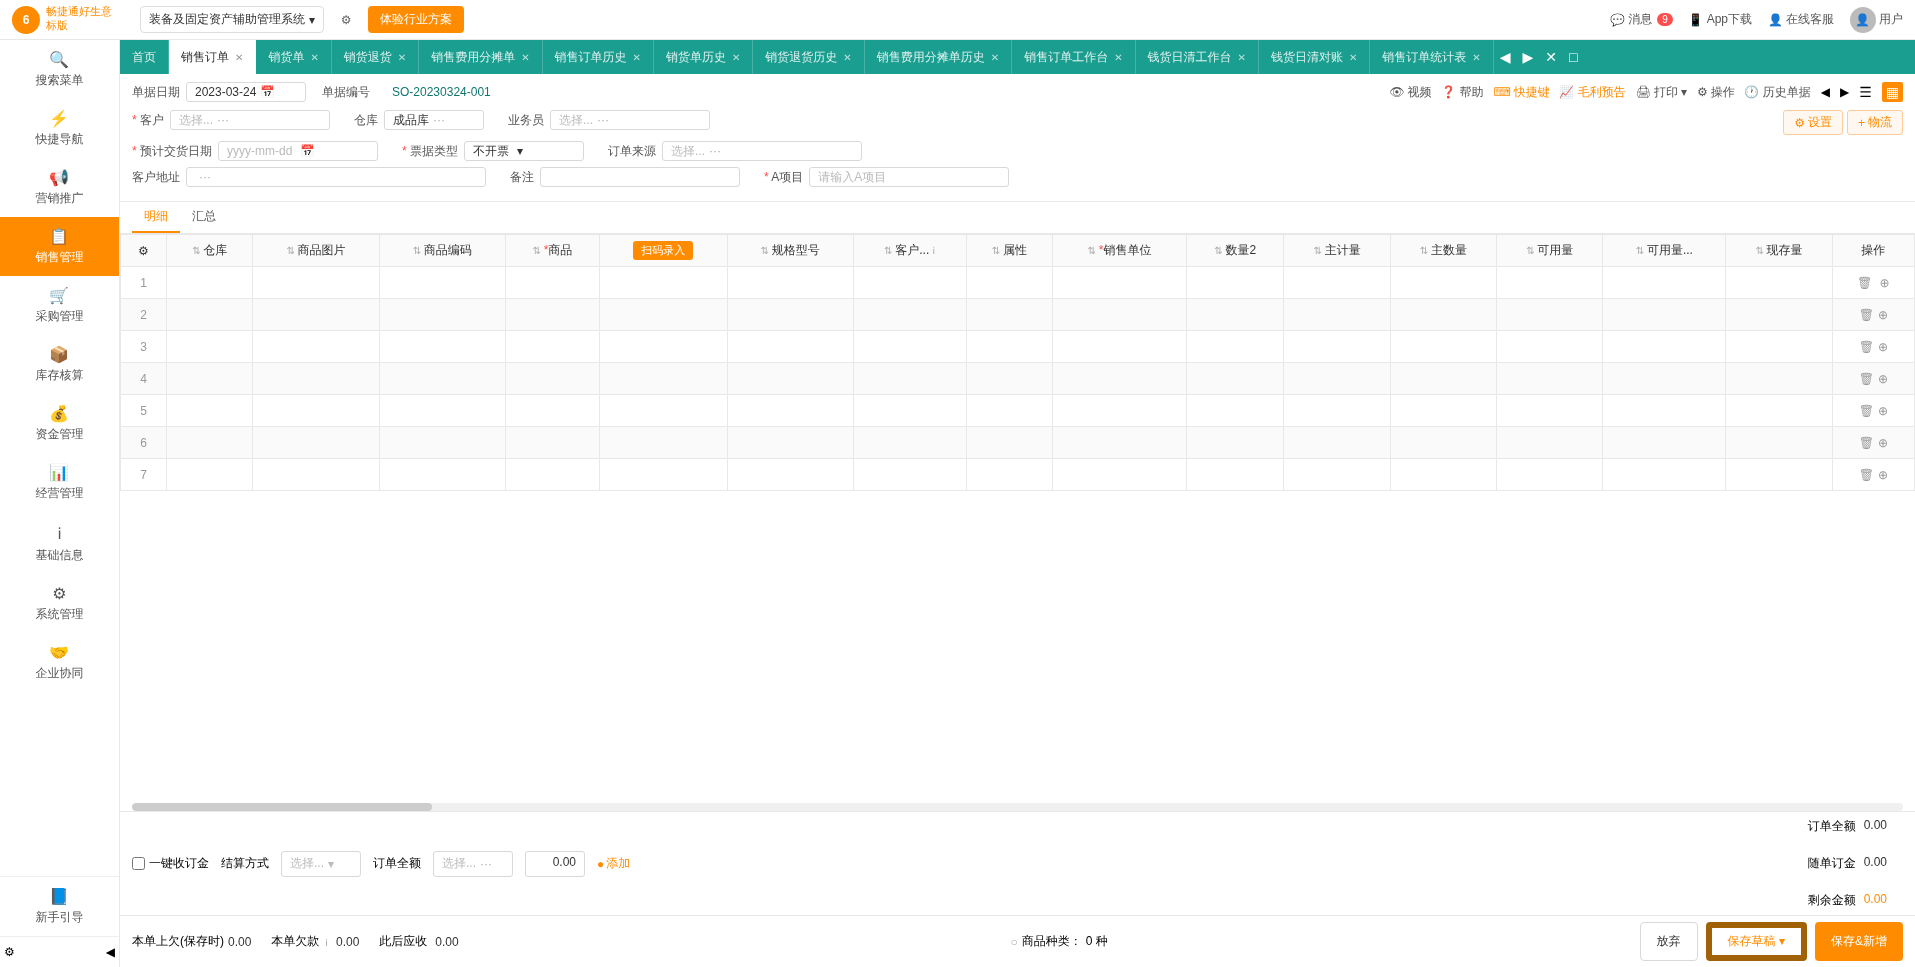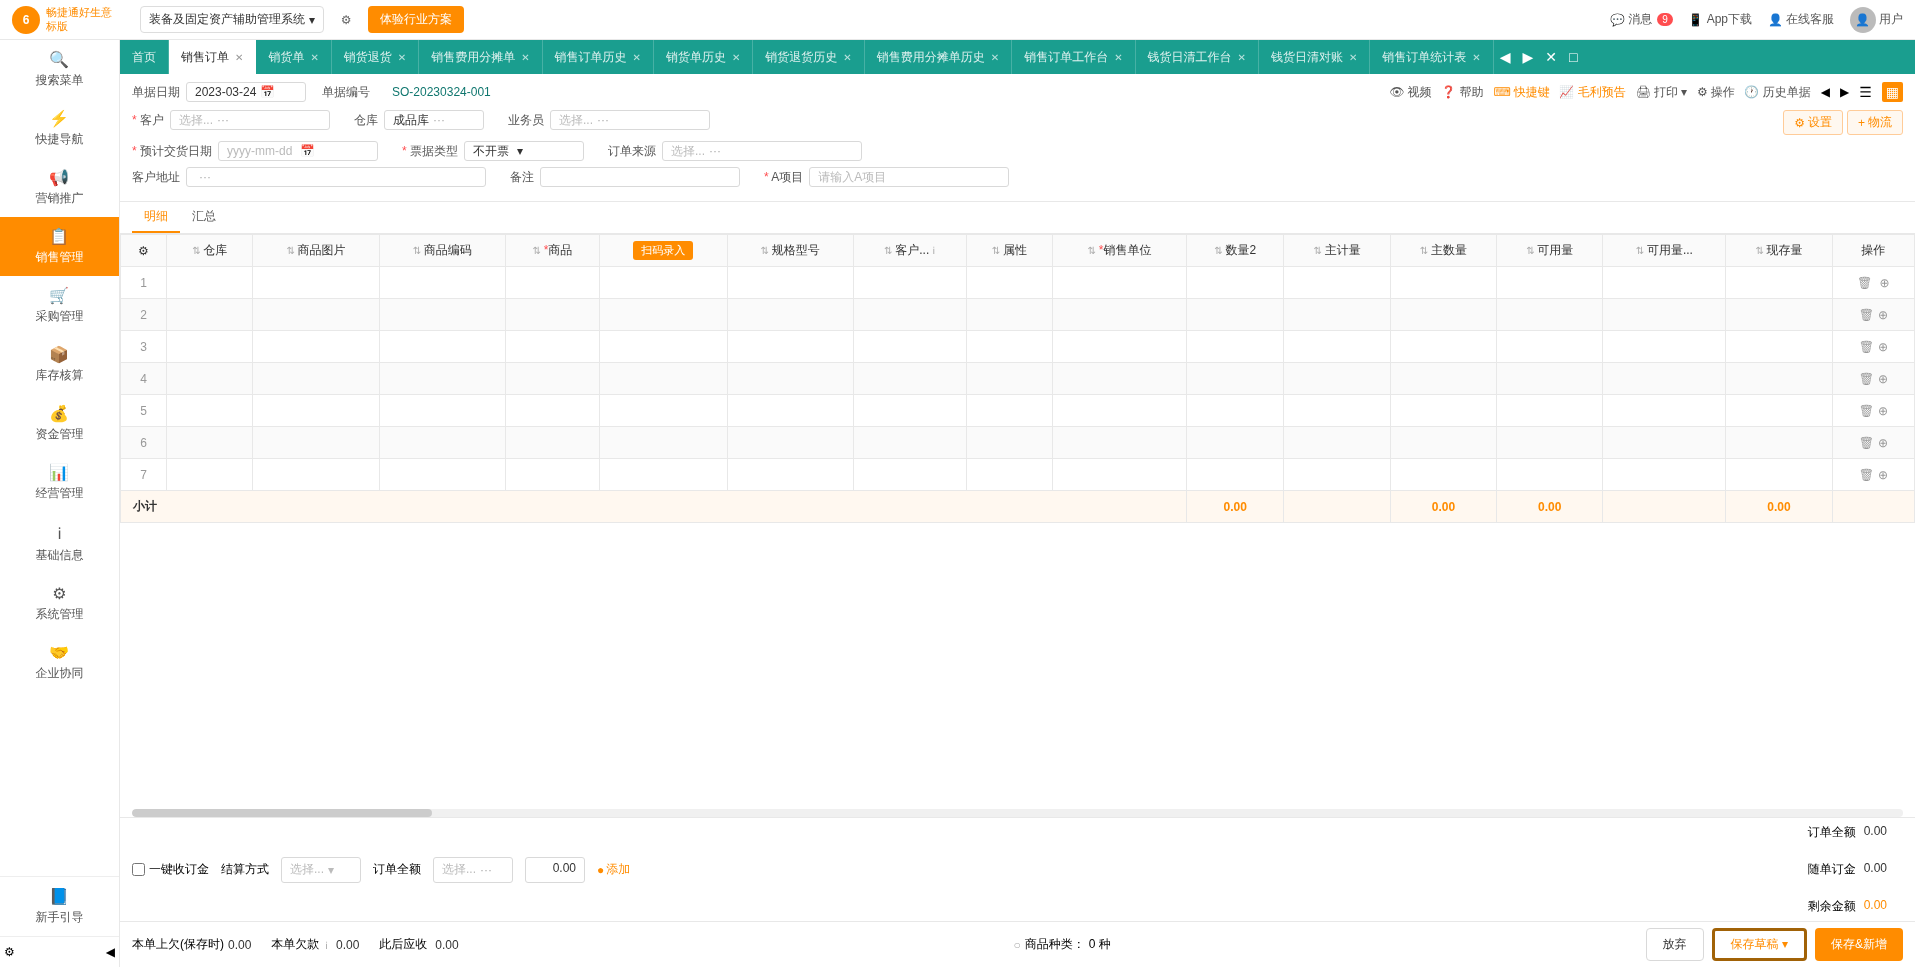--- a/index.html
+++ b/index.html
@@ -75,21 +75,21 @@
     .checkbox-field { display: flex; align-items: center; gap: 4px; }
     .bottom-select { border: 1px solid #d9d9d9; border-radius: 3px; padding: 3px 8px; height: 26px; min-width: 80px; color: #bbb; display: flex; align-items: center; }
     .add-btn { color: #ff8c00; cursor: pointer; display: flex; align-items: center; gap: 2px; }
     .amount-display { border: 1px solid #d9d9d9; border-radius: 3px; padding: 3px 8px; height: 26px; width: 60px; text-align: right; color: #333; }
 
     
     .bottom-stats { background: #fff; padding: 6px 12px; border-top: 1px solid #e8e8e8; display: flex; align-items: center; flex-shrink: 0; }
     .stat-item { display: flex; align-items: center; gap: 4px; margin-right: 20px; }
     .save-buttons { margin-left: auto; display: flex; gap: 8px; }
     .btn-discard { border: 1px solid #d9d9d9; background: #fff; border-radius: 4px; padding: 5px 16px; cursor: pointer; color: #333; }
-    .btn-save-draft { border: 3px solid #a16207; background: #fff; border-radius: 4px; padding: 5px 16px; cursor: pointer; color: #ff8c00; }
+    .btn-save-draft { border: 6px solid #a16207; background: #fff; border-radius: 4px; padding: 5px 16px; cursor: pointer; color: #ff8c00; }
     .btn-save-new { background: #ff8c00; color: #fff; border: none; border-radius: 4px; padding: 5px 16px; cursor: pointer; }
 
     
     .order-summary { display: flex; flex-direction: column; align-items: flex-end; gap: 20px; font-size: 12px; margin-right: 16px; }
     .order-summary-row { display: flex; gap: 8px; }
     .summary-amount { color: #333; }
     .summary-amount.orange { color: #ff8c00; }
 
     .scrollbar-area { height: 8px; background: #f0f0f0; margin: 0 12px; border-radius: 4px; overflow: hidden; }
     .scrollbar-thumb { width: 300px; height: 8px; background: #ccc; border-radius: 4px; }
@@ -97,21 +97,21 @@
     .action-link.orange { color: #ff8c00; }
   </style>
 </head>
 <body>
 
 <div class="top-bar">
   <div class="logo-area">
     <div class="logo-icon">
         <span>6</span>
       </div>
-    <div class="logo-text" style="white-space:pre-line;">畅捷通好生意
+    <div class="logo-text" style="white-space:pre-line;font-family:Liberation Mono, monospace;">畅捷通好生意
 标版</div>
   </div>
   <div class="system-selector">
     <span>装备及固定资产辅助管理系统</span>
     <span>▾</span>
   </div>
   <div class="gear-btn">⚙</div>
   <button class="orange-btn">体验行业方案</button>
   <div class="top-right">
     <div class="toolbar-btn">
@@ -575,32 +575,20 @@
                 <td></td>
               <td></td>
                 <td></td>
                 <td></td>
               <td></td>
                 <td></td>
                 <td></td>
               <td><span style="cursor:pointer;color:#999;">🗑</span><span style="cursor:pointer;color:#999;margin-left:4px;">⊕</span></td>
             </tr>
 
-            <tr class="summary-row">
-              <td colspan="10" style="text-align:left; padding-left:12px;">
-                <span class="summary-label">小计</span>
-              </td>
-              <td>0.00</td>
-              <td></td>
-              <td>0.00</td>
-              <td>0.00</td>
-              <td></td>
-              <td>0.00</td>
-              <td></td>
-            </tr>
           </tbody>
         </table>
       </div>
 
       <div class="scrollbar-area">
         <div class="scrollbar-thumb"></div>
       </div>
     </div>
 
     <div class="bottom-bar">

